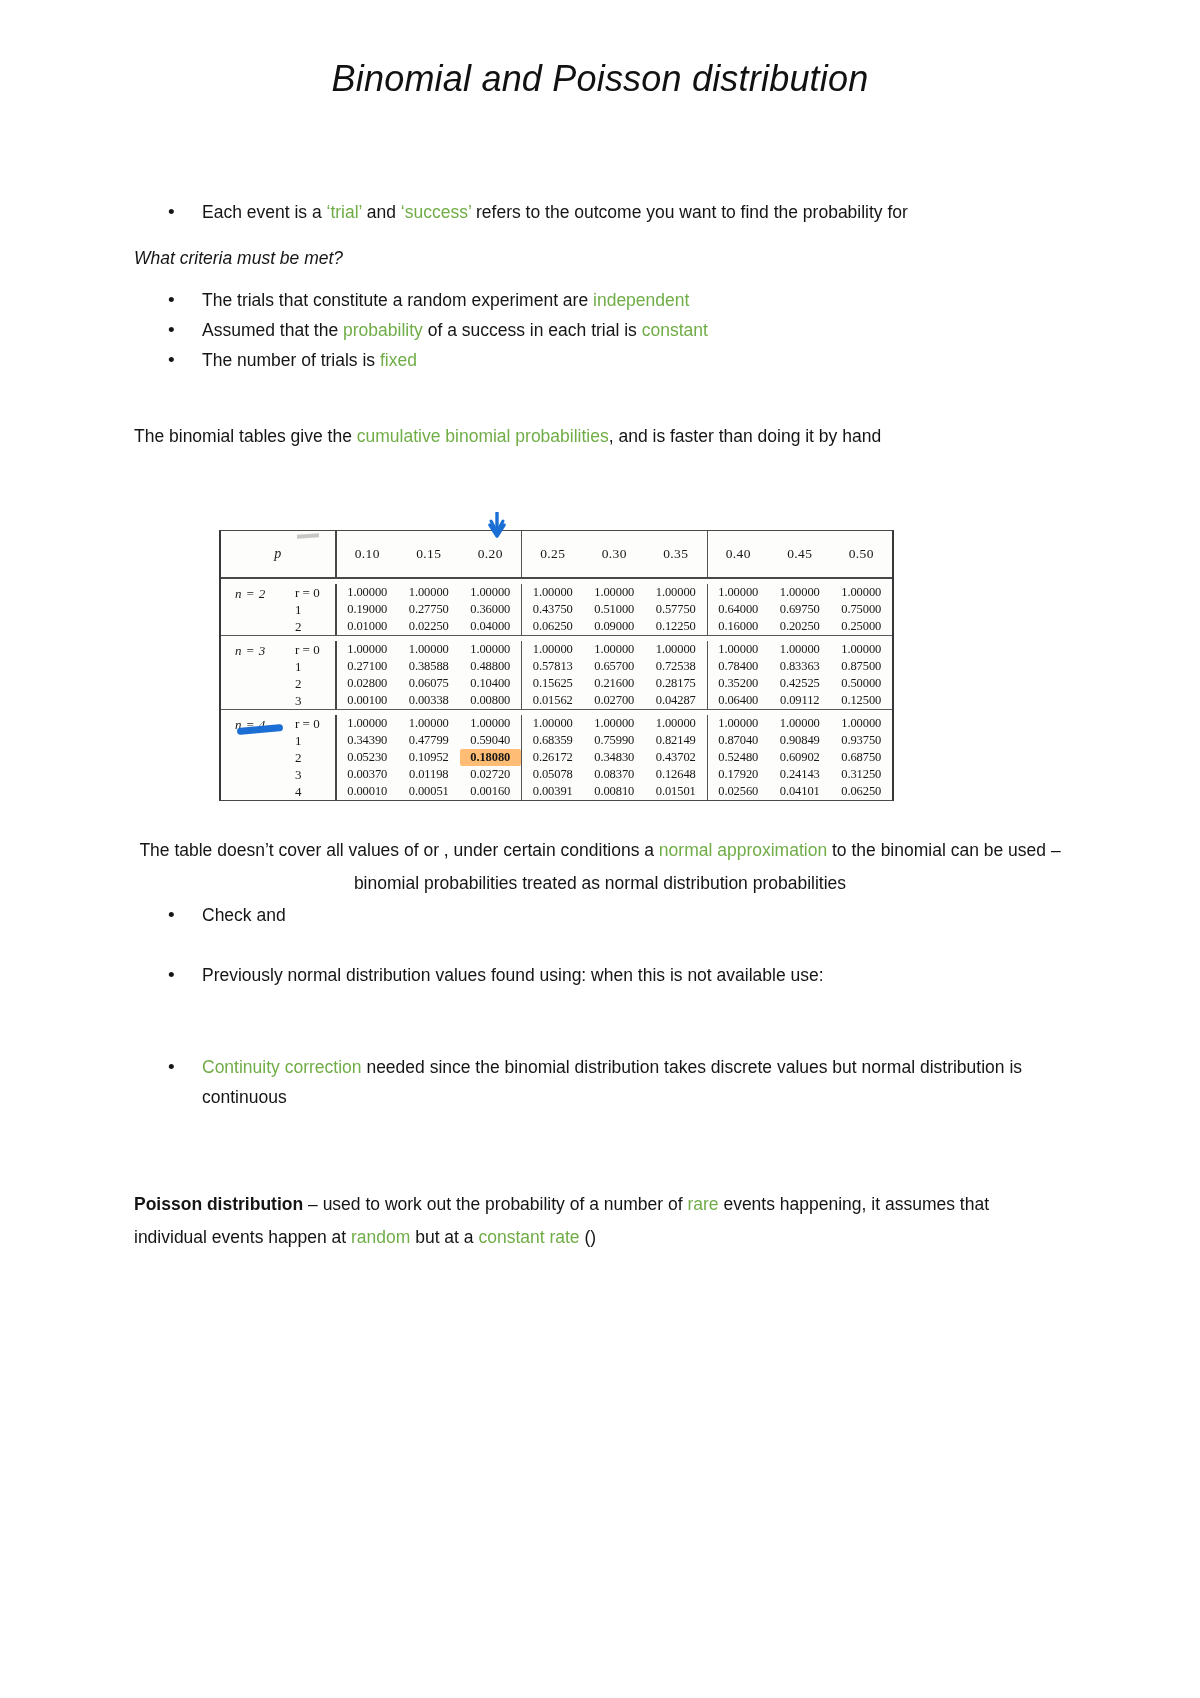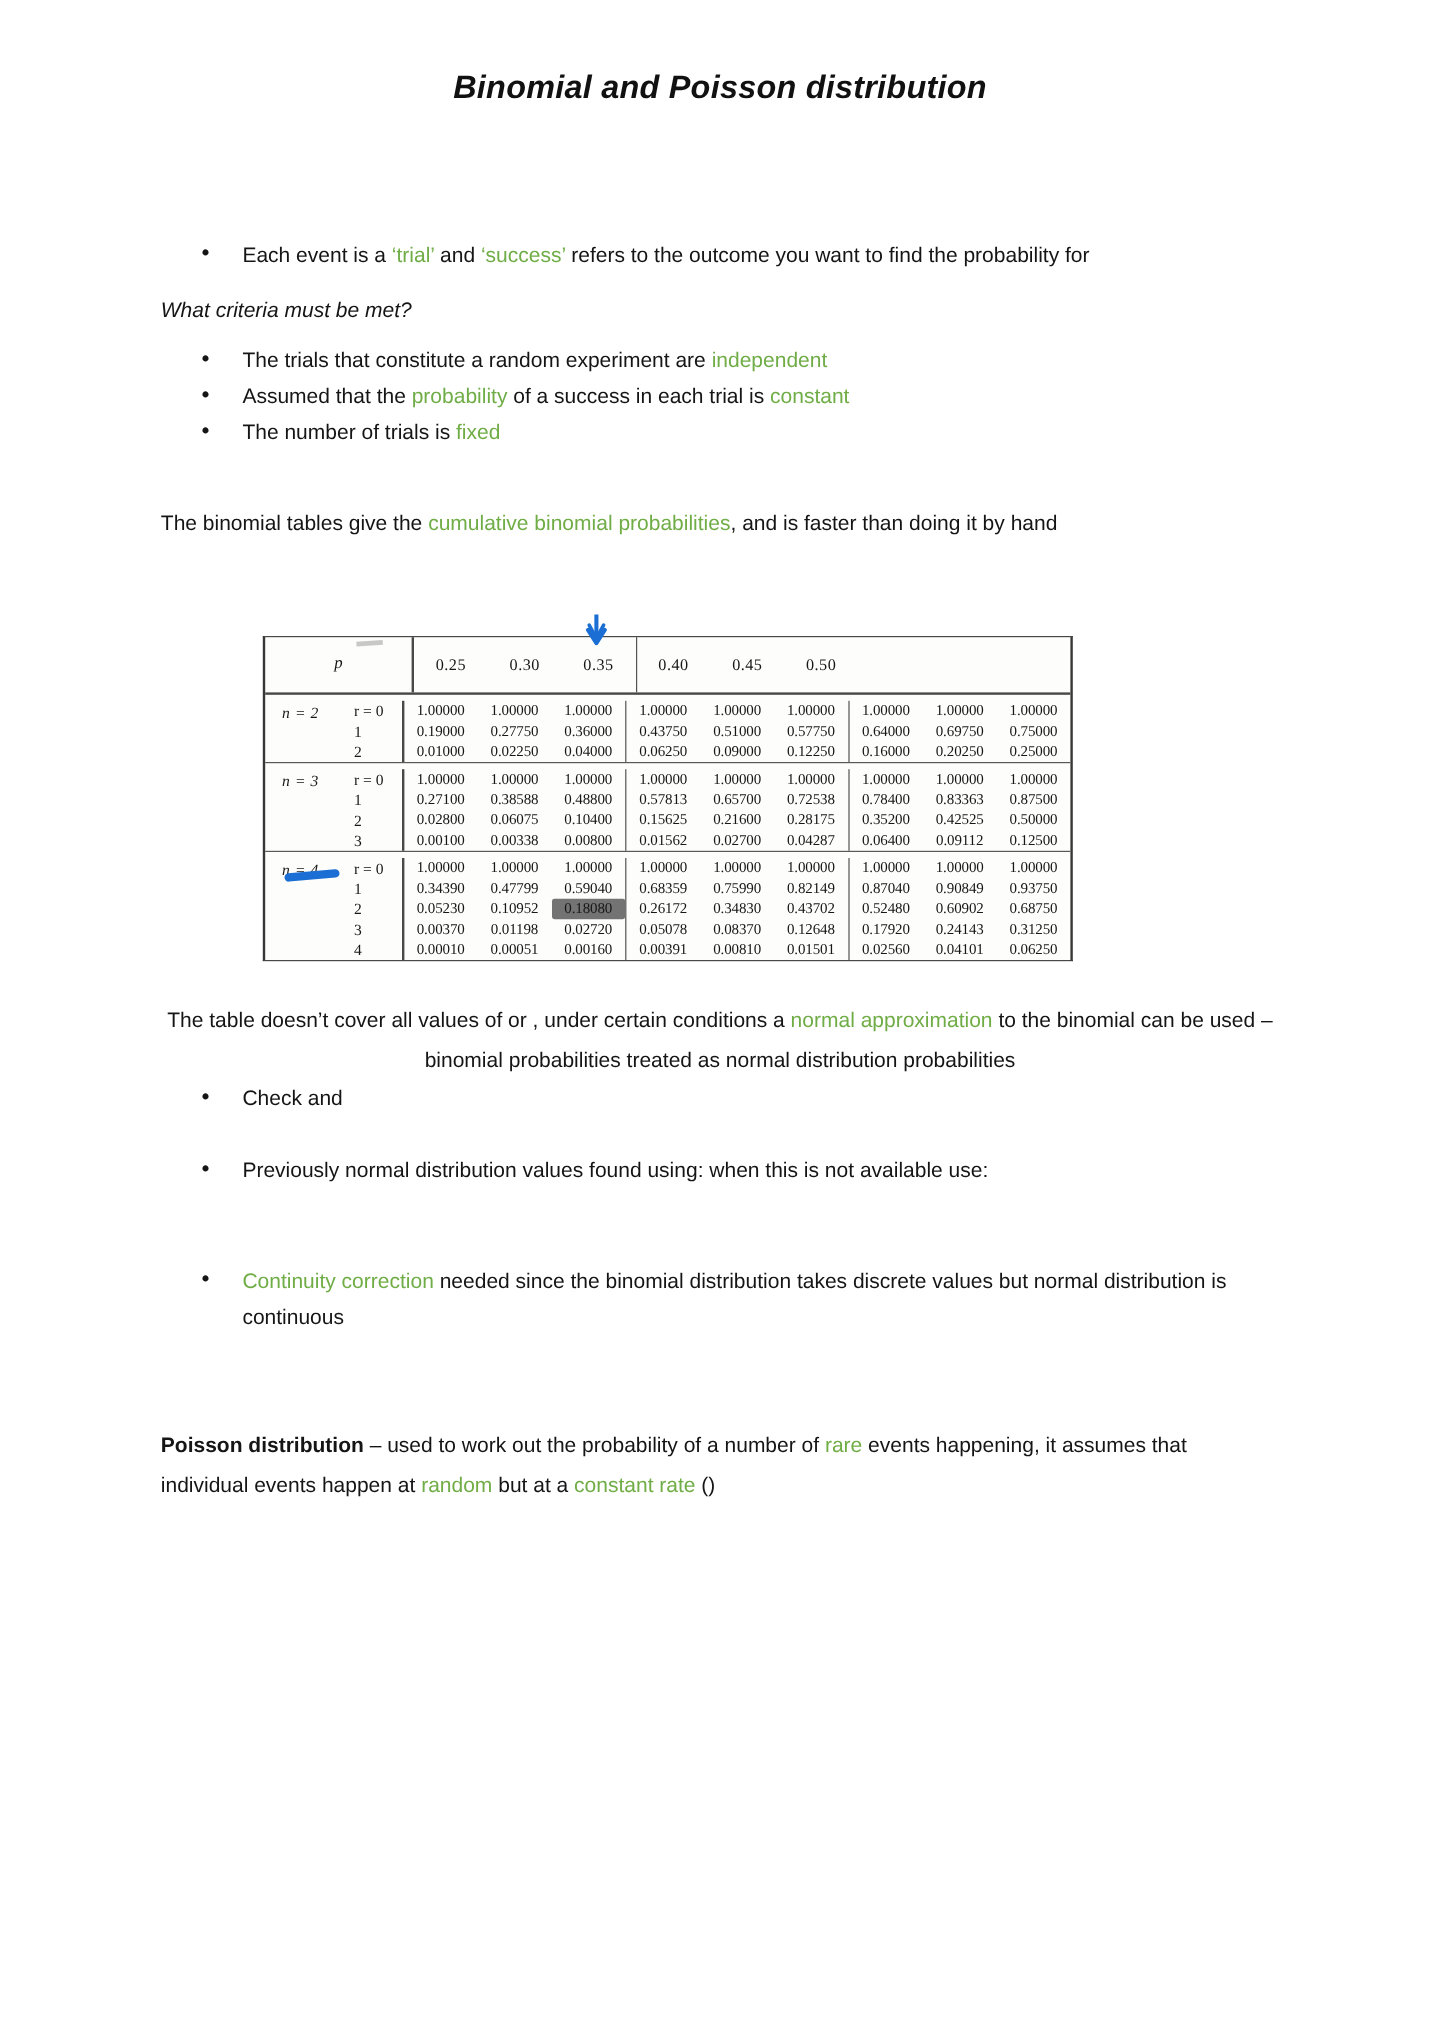--- a/index.html
+++ b/index.html
@@ -20,22 +20,22 @@
     overflow: hidden;
     box-sizing: border-box;
   }
   .content {
     position: absolute;
     left: 134px;
     top: 0;
     width: 932px;
   }
   h1.doc-title {
-    font-size: 27px;
-    font-weight: bold;
+    font-size: 36px;
+    font-weight: normal;
     font-style: italic;
     text-align: center;
     margin: 58px 0 0 0;
     letter-spacing: 0.2px;
     color: #111;
   }
   p.para {
     font-size: 17.5px;
     line-height: 33px;
     margin: 0;
@@ -171,22 +171,23 @@
   .bt-grp:last-child { border-right: none; }
   .bt-col { width: 61.5px; }
   .bt-col div {
     height: 17px;
     line-height: 17px;
     text-align: center;
     font-size: 12.5px;
     letter-spacing: -0.1px;
   }
   .bt-col div.hl {
-    background: #737373;
+    background: #fdba74;
     border-radius: 2px;
+    font-weight: bold;
   }
   .arrow-mark {
     position: absolute;
     left: 268px;
     top: -18px;
     width: 20px;
     height: 26px;
     z-index: 5;
   }
   .pen-mark {
@@ -248,20 +249,25 @@
             <path d="M10 0 L10 17 M10 24 L3 13 M10 24 L17 13" stroke="#1f6fd0" stroke-width="3.4" fill="none" stroke-linecap="round"></path>
             <path d="M10 20 L4 9 M10 20 L16 9" stroke="#1f6fd0" stroke-width="3" fill="none" stroke-linecap="round"></path>
           </svg>
           <div class="pen-mark"></div>
 
           <div class="bt-inner">
             <div class="bt-head">
               <div class="bt-blank">
                 <span class="smudge"></span>
                 <span>p</span>
+              </div>
+              <div class="bt-group">
+                <div class="bt-h">0.10</div>
+                <div class="bt-h">0.15</div>
+                <div class="bt-h">0.20</div>
               </div>
               <div class="bt-group">
                 <div class="bt-h">0.25</div>
                 <div class="bt-h">0.30</div>
                 <div class="bt-h">0.35</div>
               </div>
               <div class="bt-group">
                 <div class="bt-h">0.40</div>
                 <div class="bt-h">0.45</div>
                 <div class="bt-h">0.50</div>

